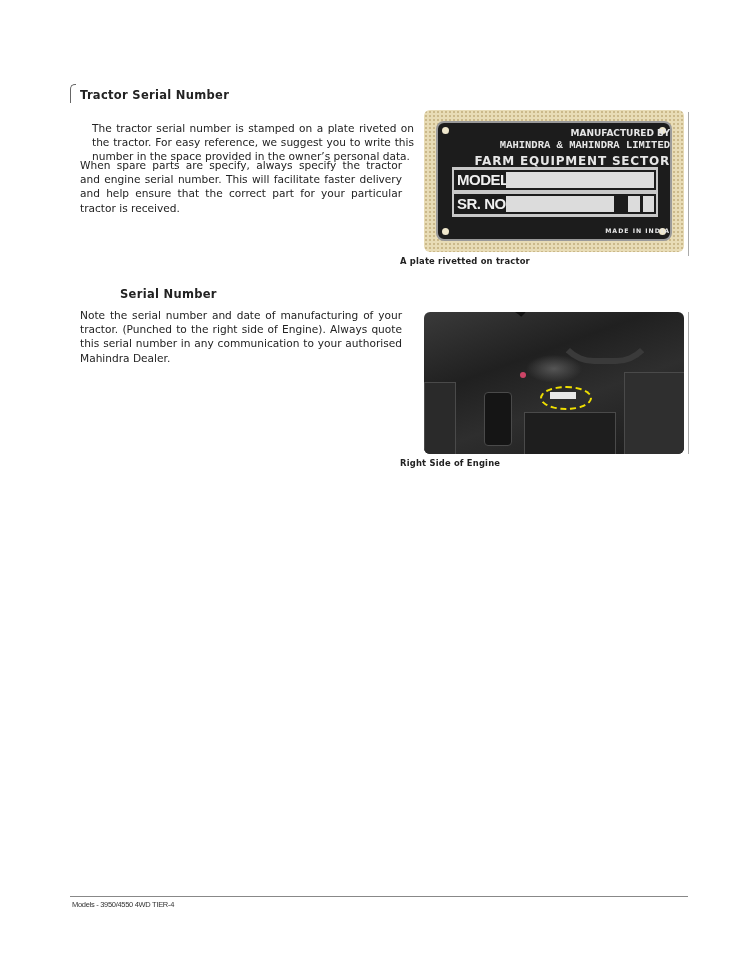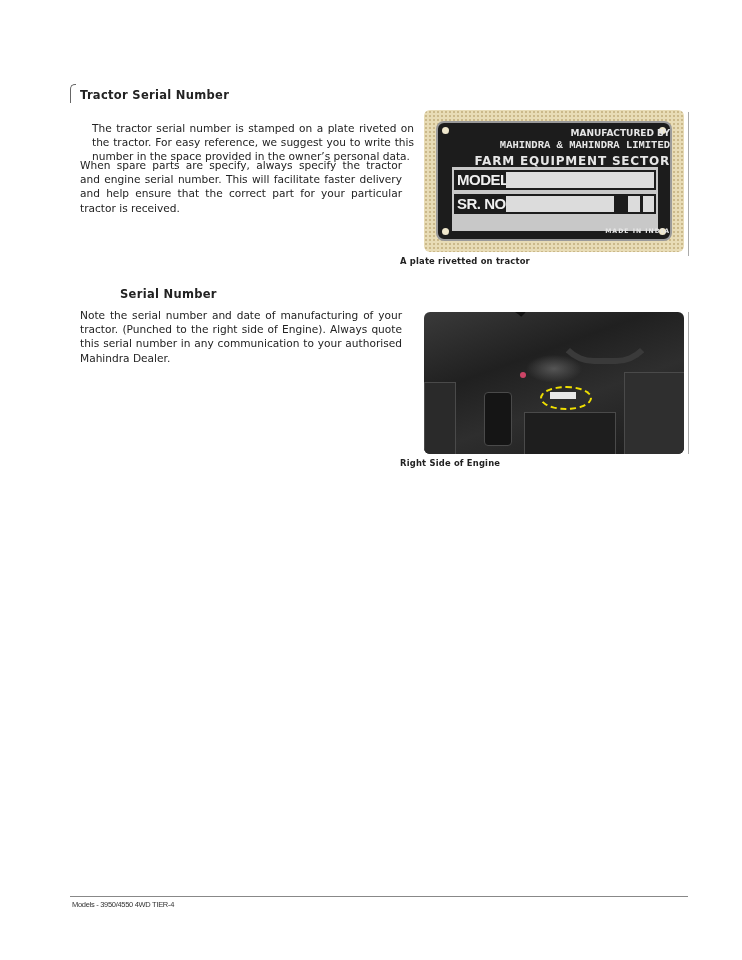--- a/index.html
+++ b/index.html
@@ -15,21 +15,21 @@
 
   
   .plate-bg { position:absolute; left:424px; top:110px; width:260px; height:142px;
               background:#e8dcb6; border-radius:6px;
               background-image: radial-gradient(#cbb98a 1px, transparent 1px);
               background-size:4px 4px; }
   .plate { position:absolute; left:436px; top:121px; width:236px; height:120px;
            background:#1c1c1c; border-radius:8px; border:2px solid #9a9a9a; box-sizing:border-box; }
   .rivet { position:absolute; width:7px; height:7px; border-radius:50%; background:#efe7cc; }
   .p-line { position:absolute; left:0; right:0; text-align:right; color:#e6e6e6; font-weight:bold; }
-  .p-box { position:absolute; left:14px; width:206px; height:64px; background:#c8c8c8; }
+  .p-box { position:absolute; left:14px; width:206px; height:50px; background:#c8c8c8; }
   .p-row { position:absolute; left:2px; right:2px; height:20px; background:#1c1c1c; }
   .p-label { position:absolute; left:3px; top:1px; color:#f0f0f0; font-family:"Liberation Sans", sans-serif;
              font-weight:bold; font-size:15px; letter-spacing:-0.5px; }
   .p-field { position:absolute; top:2px; height:16px; background:#dcdcdc; }
 
   
   .engine { position:absolute; left:424px; top:312px; width:260px; height:142px; border-radius:6px; overflow:hidden;
             background:
               radial-gradient(ellipse 40px 20px at 50% 40%, #555 0%, transparent 70%),
               linear-gradient(160deg, #3a3a3a 0%, #202020 35%, #2e2e2e 60%, #1a1a1a 100%); }

